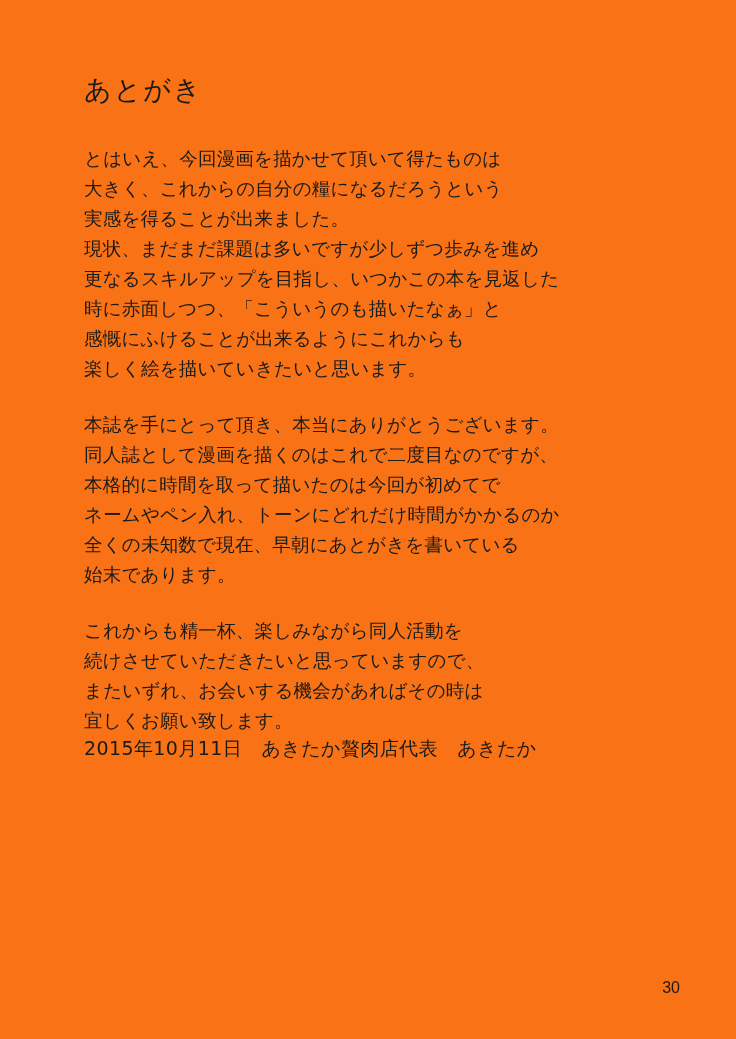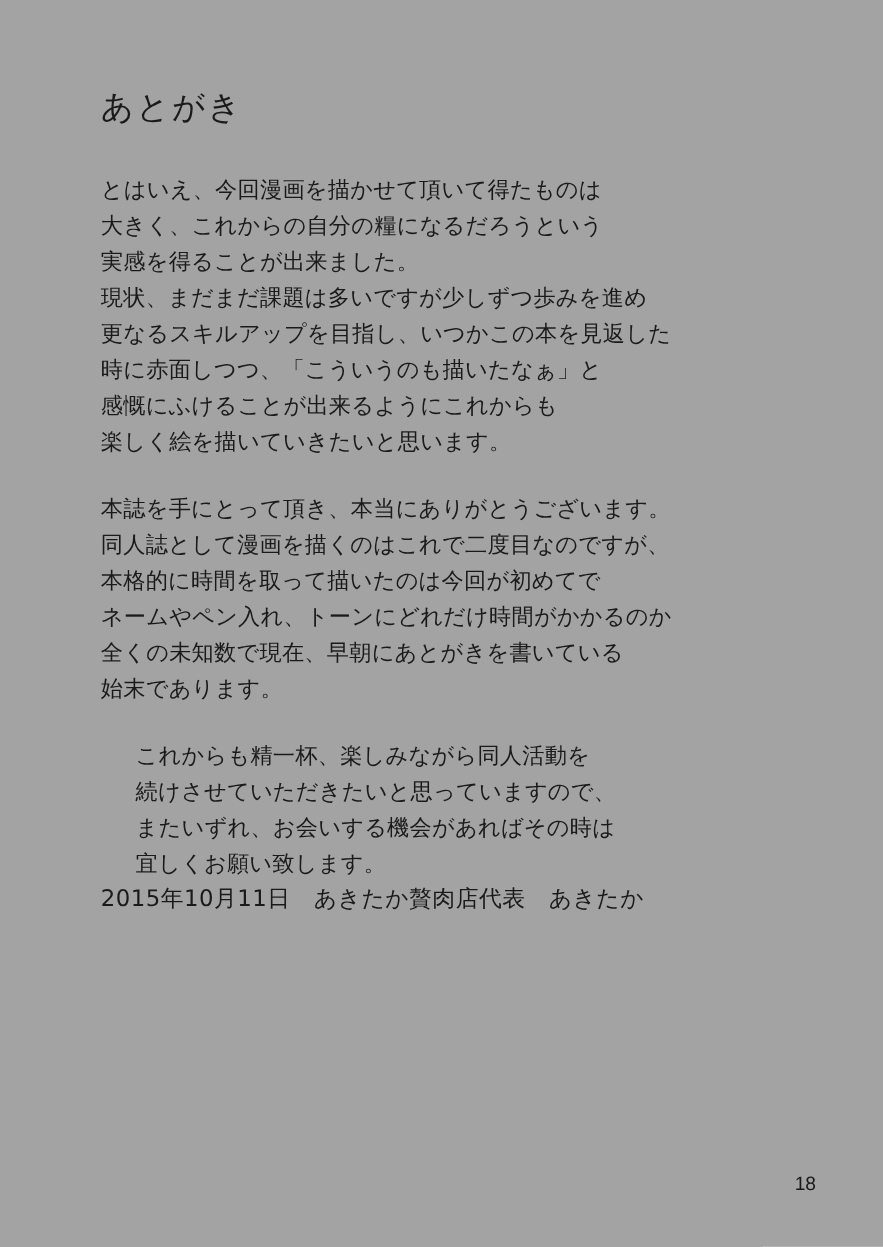--- a/index.html
+++ b/index.html
@@ -14,21 +14,21 @@
     font-family: "DejaVu Sans", "Liberation Sans", sans-serif;
     color: #1a1a1a;
     overflow: hidden;
   }
   .page {
     position: absolute;
     left: 0;
     top: 0;
     width: 736px;
     height: 1039px;
-    background: #a3a3a3;
+    background: #f97316;
   }
   .content {
     position: absolute;
     left: 84px;
     top: 74px;
     width: 580px;
   }
   .title {
     font-size: 27px;
     font-weight: 400;
@@ -40,21 +40,20 @@
   .para {
     font-size: 18.5px;
     line-height: 1.62;
     letter-spacing: 0.2px;
     color: #1a1a1a;
     margin: 0 0 26px 0;
     white-space: pre-line;
   }
   .para:last-of-type {
     margin-bottom: 0;
-    margin-left: 29px;
   }
   .signature {
     font-size: 19px;
     letter-spacing: 0.4px;
     color: #1a1a1a;
     white-space: pre-line;
   }
   .page-number {
     position: absolute;
     right: 56px;
@@ -83,14 +82,14 @@
 本格的に時間を取って描いたのは今回が初めてで
 ネームやペン入れ、トーンにどれだけ時間がかかるのか
 全くの未知数で現在、早朝にあとがきを書いている
 始末であります。</p>
     <p class="para">これからも精一杯、楽しみながら同人活動を
 続けさせていただきたいと思っていますので、
 またいずれ、お会いする機会があればその時は
 宜しくお願い致します。</p>
     <div class="signature">2015年10月11日　あきたか贅肉店代表　あきたか</div>
   </div>
-  <div class="page-number">18</div>
+  <div class="page-number">30</div>
 </div>
 
 </body></html>

